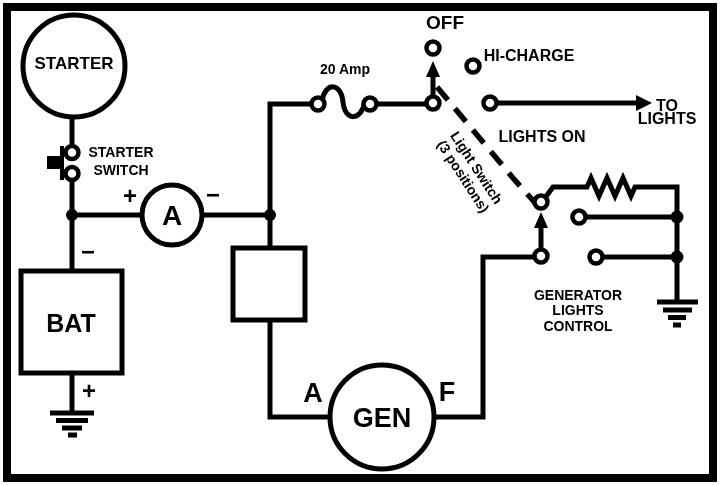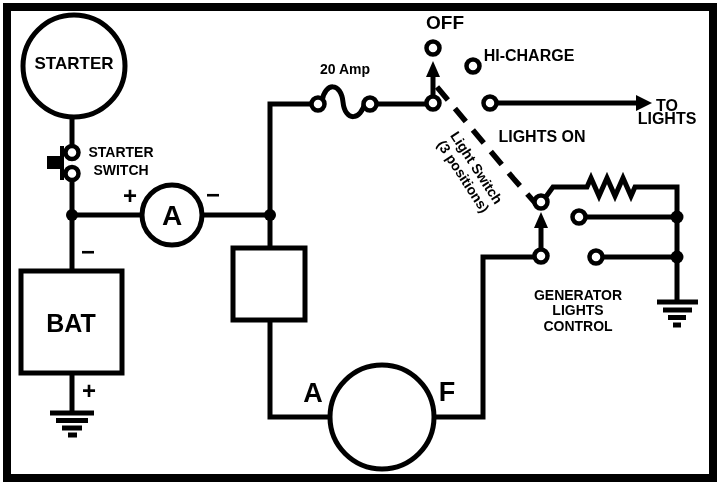--- a/index.html
+++ b/index.html
@@ -133,20 +133,21 @@
   </div>
 
   <div class="lbl rot" style="left:470px;top:172px;font-size:14px;line-height:16px;">
     <div>Light Switch</div>
     <div>(3 positions)</div>
   </div>
 
 
 
   <div class="lbl" style="left:313px;top:393px;font-size:27px;">A</div>
+  <div class="lbl" style="left:382px;top:418px;font-size:27px;">GEN</div>
   <div class="lbl" style="left:447px;top:392px;font-size:27px;">F</div>
 
   <div class="lbl" style="left:578px;top:311px;font-size:14px;line-height:15.3px;">
     <div>GENERATOR</div>
     <div>LIGHTS</div>
     <div>CONTROL</div>
   </div>
 </div>
 
 </body></html>

